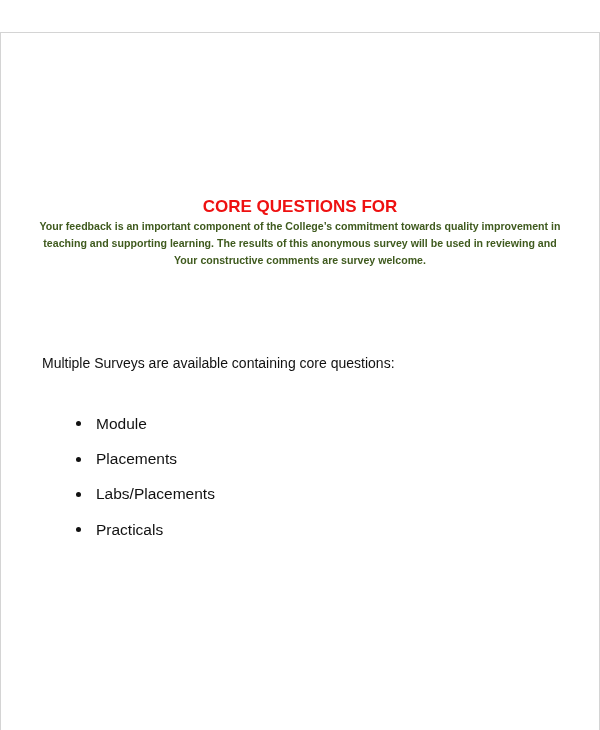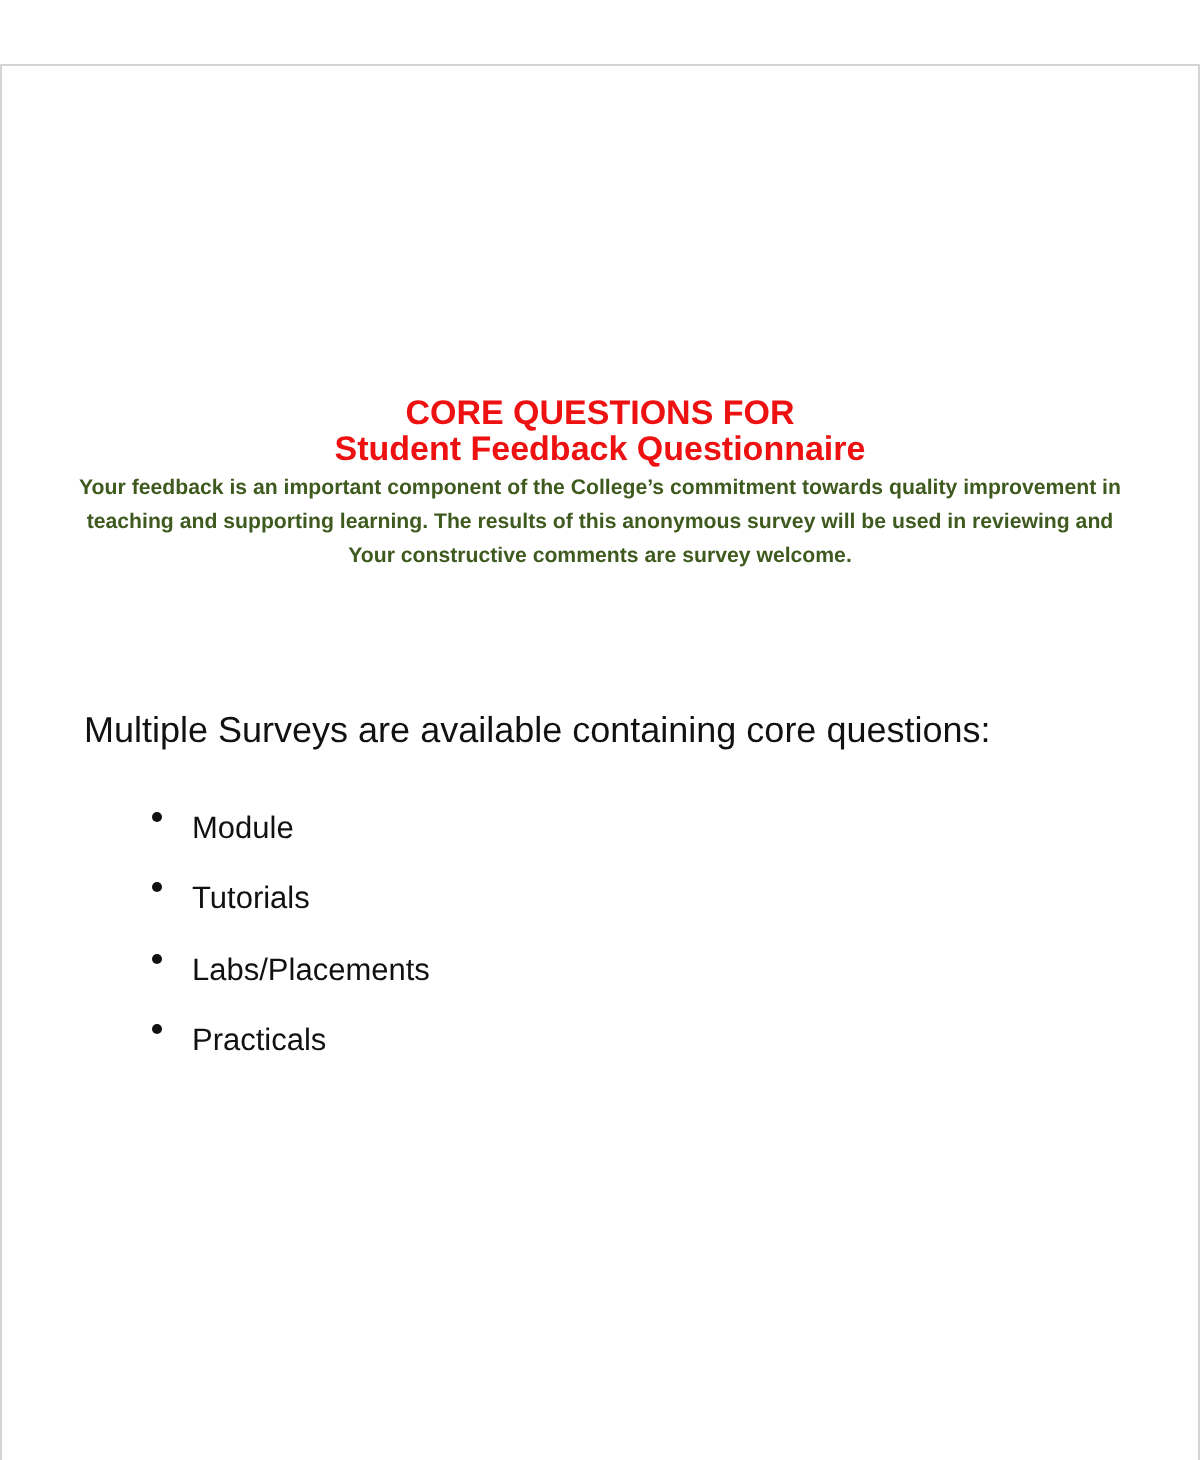--- a/index.html
+++ b/index.html
@@ -46,72 +46,72 @@
       line-height: 17px;
     }
     .intro p {
       margin: 0;
       text-align: center;
     }
     .lead {
       position: absolute;
       left: 41px;
       top: 322px;
-      font-size: 18px;
+      font-size: 14px;
       color: #111111;
       margin: 0;
     }
     .survey-list {
       position: absolute;
       left: 74px;
       top: 373px;
       margin: 0;
       padding: 0;
       list-style: none;
     }
     .survey-list li {
       display: flex;
+      align-items: center;
       height: 35.4px;
       font-size: 15.5px;
       color: #111111;
     }
     .bullet {
       display: inline-block;
       width: 5px;
       height: 5px;
       border-radius: 50%;
       background: #111111;
       margin-right: 15px;
       margin-left: 1px;
     }
   </style>
 </head>
 <body>
 
 <div class="page">
   <div class="header">
     <p class="title-line">CORE QUESTIONS FOR</p>
-    <p class="title-line">Student Feedback Questionnaire</p>
     <div class="intro">
       <p>Your feedback is an important component of the College’s commitment towards quality improvement in</p>
       <p>teaching and supporting learning.  The results of this anonymous survey will be used in reviewing and</p>
       <p>Your constructive comments are survey welcome.</p>
     </div>
   </div>
 
   <p class="lead">Multiple Surveys are available containing core questions:</p>
 
   <ul class="survey-list">
     <li>
       <span class="bullet"></span>
       <span>Module</span>
     </li>
     <li>
       <span class="bullet"></span>
-      <span>Tutorials</span>
+      <span>Placements</span>
     </li>
     <li>
       <span class="bullet"></span>
       <span>Labs/Placements</span>
     </li>
     <li>
       <span class="bullet"></span>
       <span>Practicals</span>
     </li>
   </ul>

